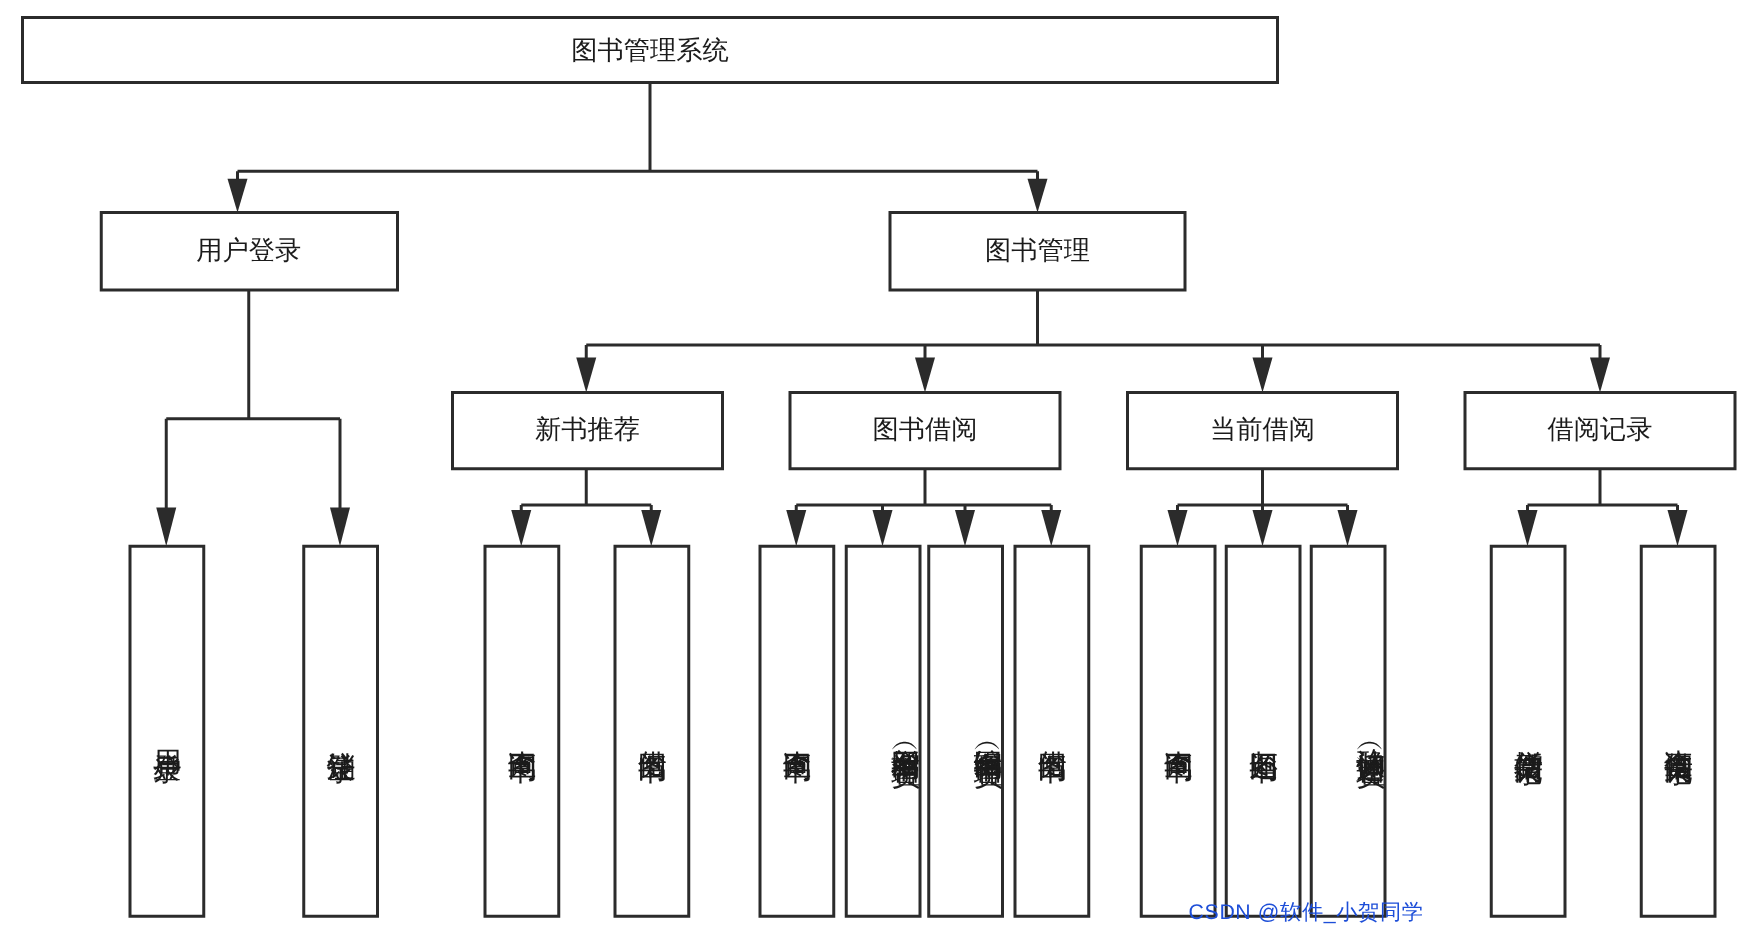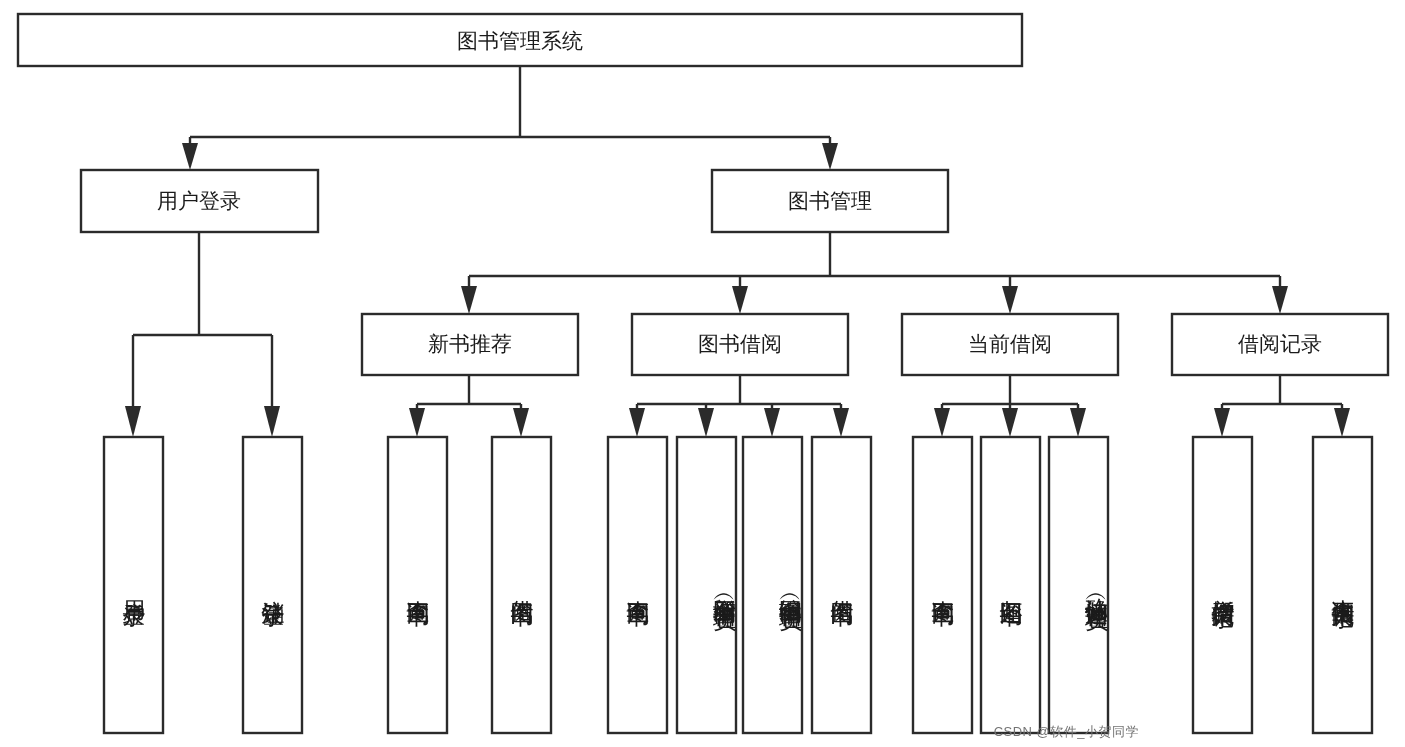--- a/index.html
+++ b/index.html
@@ -59,22 +59,22 @@
     color: #1b1b1b;
     text-align: center;
     white-space: nowrap;
     pointer-events: none;
   }
   .watermark {
     position: absolute;
     right: 8px;
     bottom: 6px;
     font-family: "Liberation Sans", "DejaVu Sans", sans-serif;
-    font-size: 13px;
-    color: #737373;
+    font-size: 17px;
+    color: #1d4ed8;
     letter-spacing: 0.5px;
     white-space: nowrap;
   }
 </style>
 </head>
 <body>
 
 <div id="diagram-root">
 
   <svg class="flow" viewBox="0 0 1405 747">

